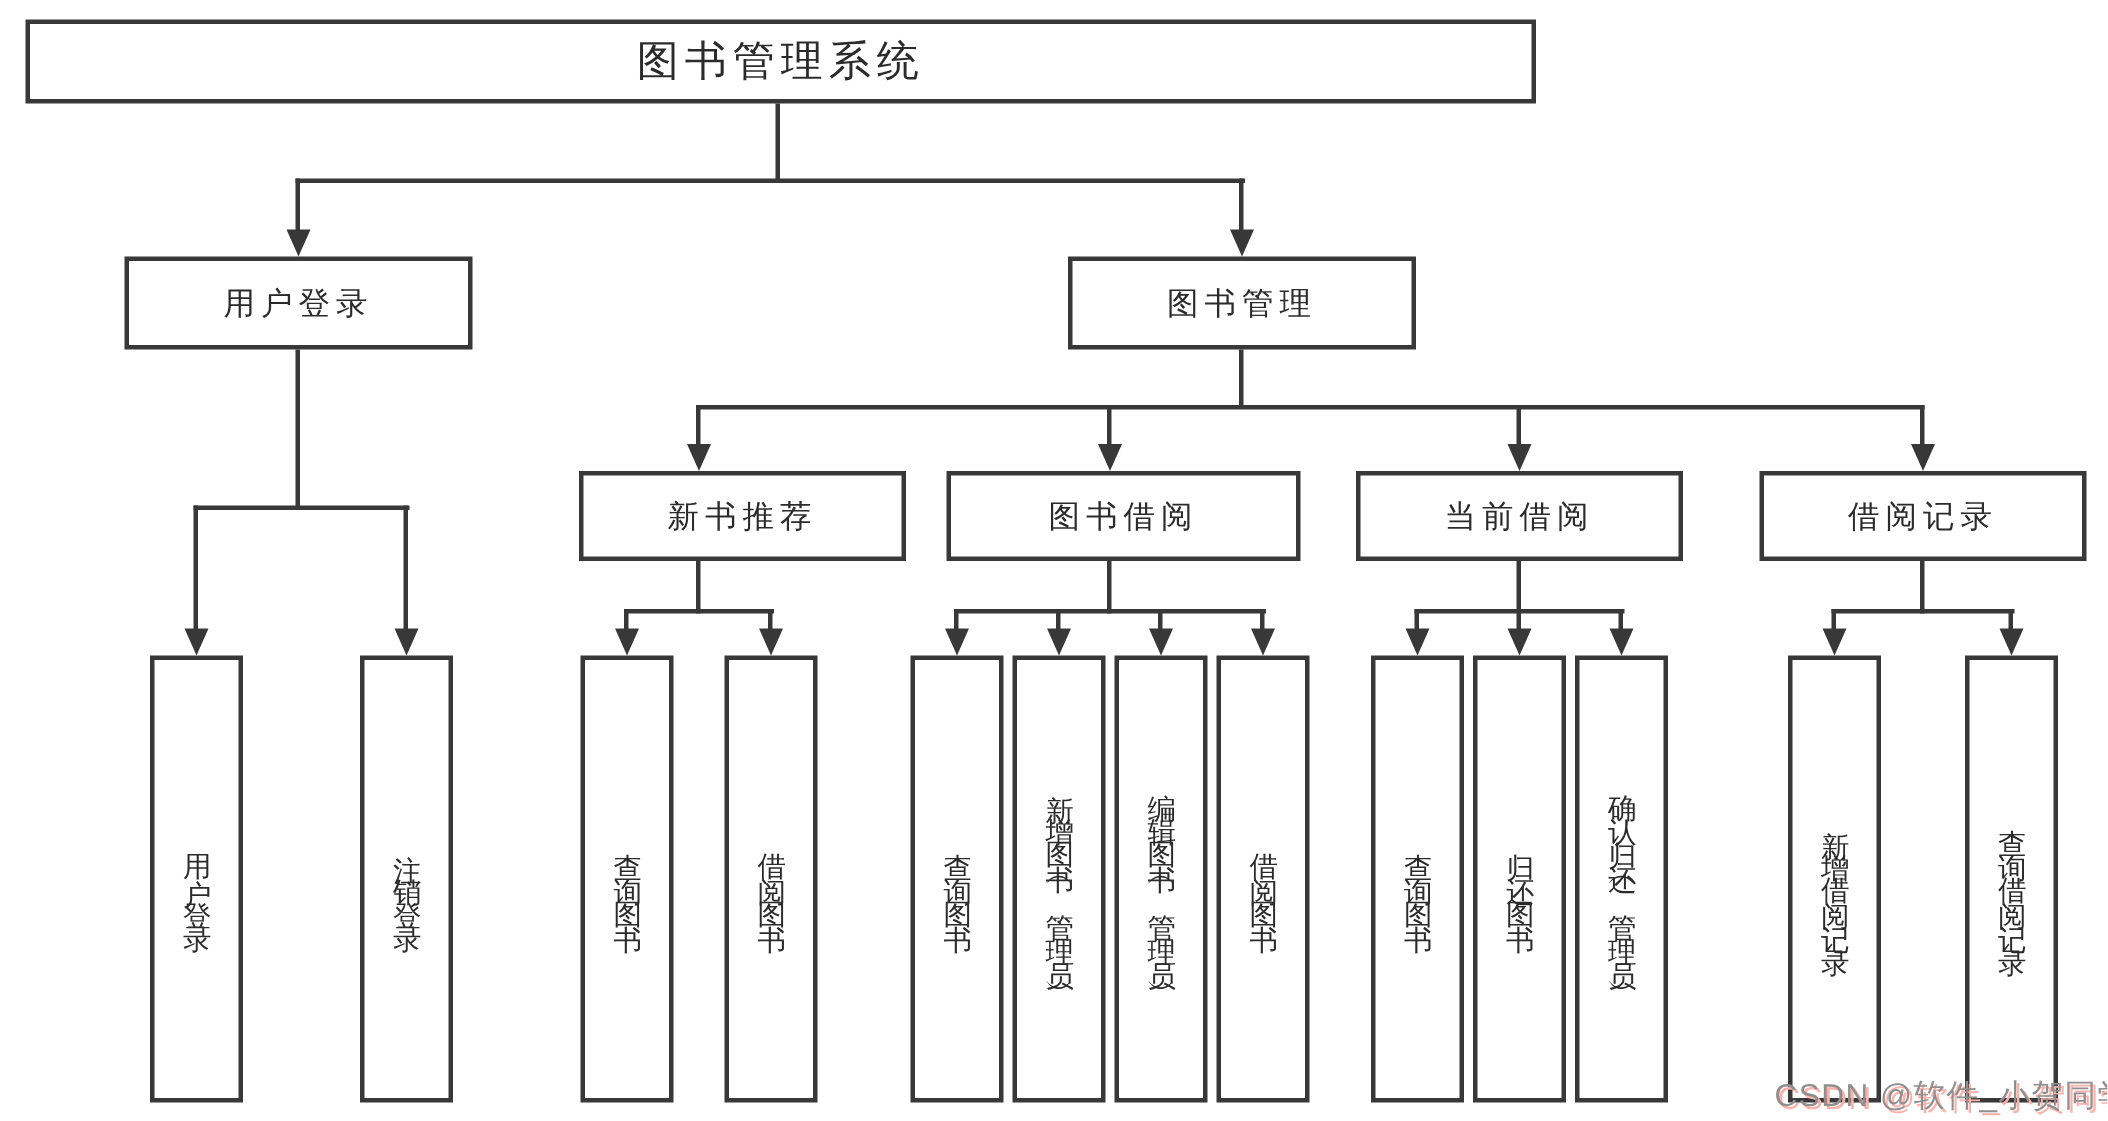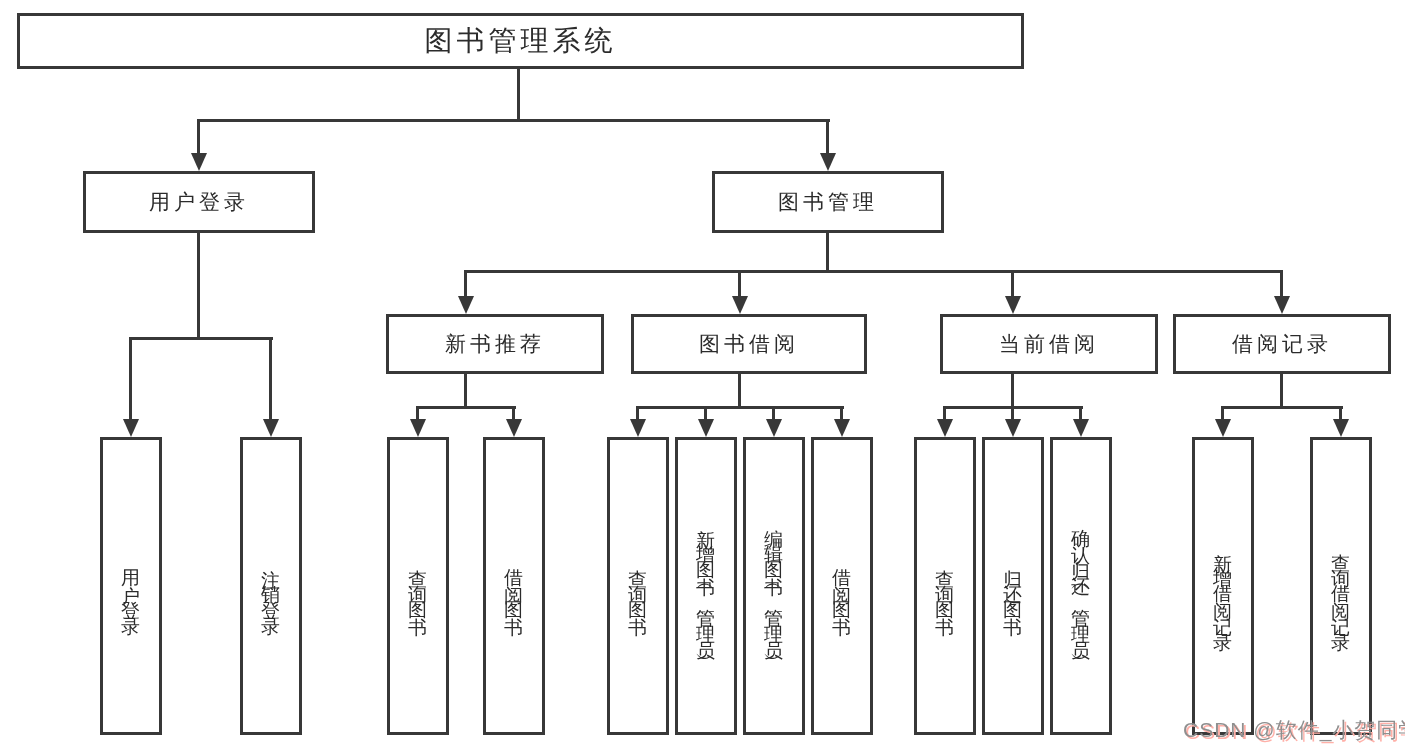--- a/index.html
+++ b/index.html
@@ -69,21 +69,21 @@
   </div>
 
   <div class="box" style="left:357px;top:314px;width:218px;height:60px;margin-left:29px;">
     <span class="hl">新书推荐</span>
   </div>
 
   <div class="box" style="left:631px;top:314px;width:236px;height:60px;">
     <span class="hl">图书借阅</span>
   </div>
 
-  <div class="box" style="left:904px;top:314px;width:218px;height:60px;margin-left:36px;">
+  <div class="box" style="left:904px;top:314px;width:218px;height:60px;">
     <span class="hl">当前借阅</span>
   </div>
 
   <div class="box" style="left:1173px;top:314px;width:218px;height:60px;">
     <span class="hl">借阅记录</span>
   </div>
 
   <div class="box" style="left:100px;top:437px;width:62px;height:298px;">
     <span class="vl">用户登录</span>
   </div>

